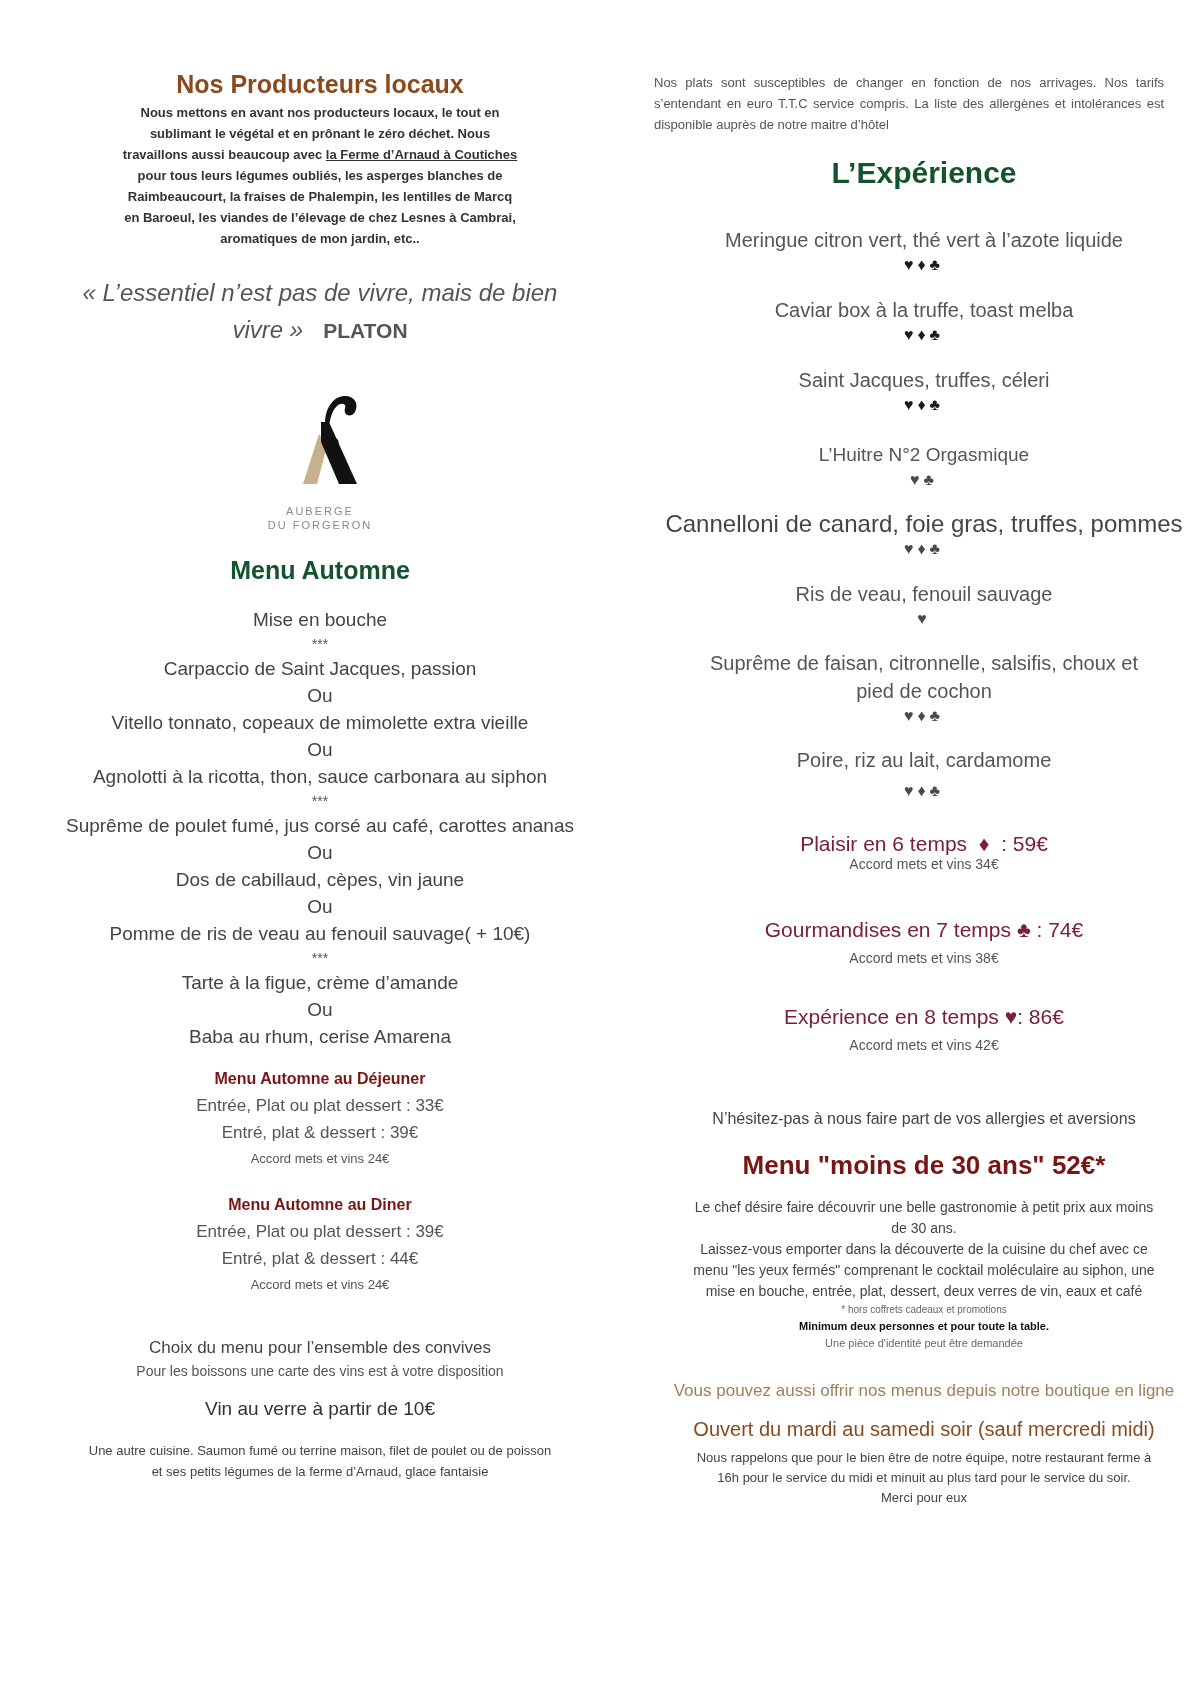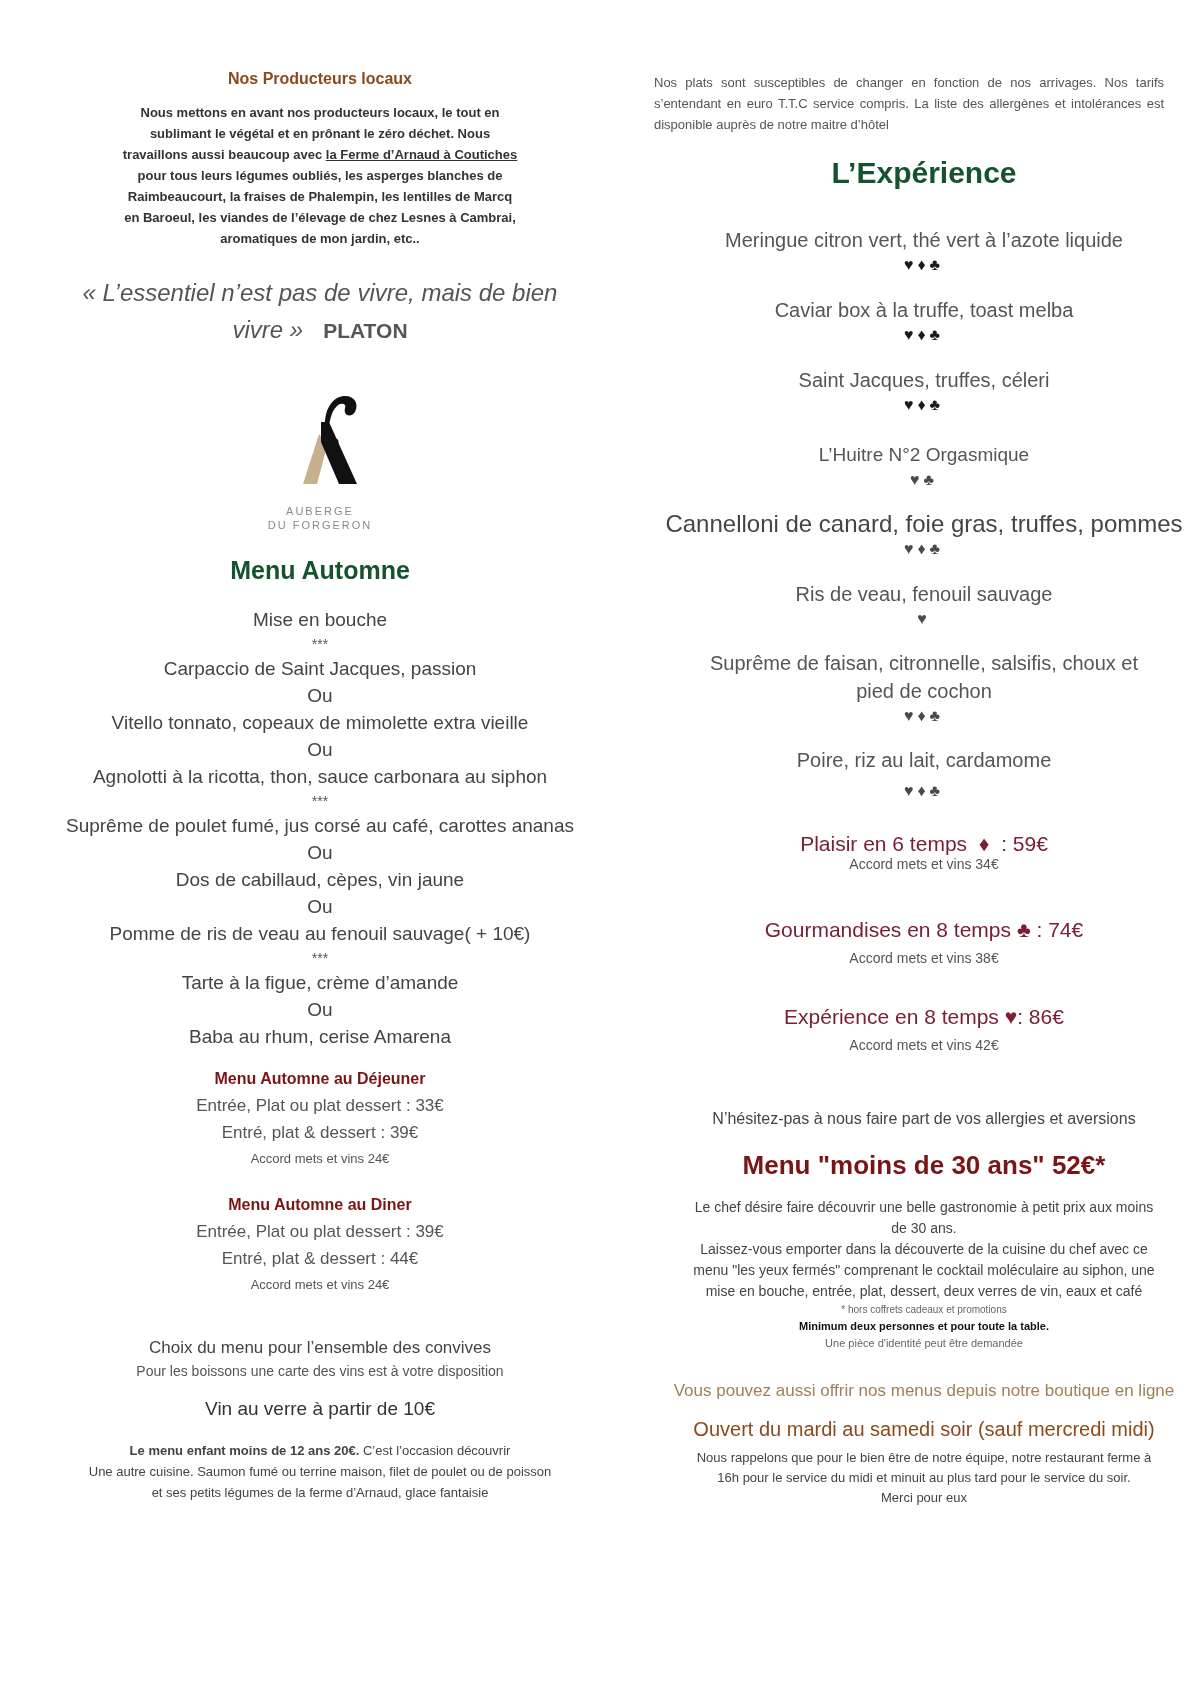--- a/index.html
+++ b/index.html
@@ -6,21 +6,21 @@
   body {
     width: 1200px; height: 1697px; position: relative; overflow: hidden;
     font-family: "Liberation Sans", "DejaVu Sans", sans-serif;
     color: #555555;
   }
   .col { position: absolute; text-align: center; }
   .left { left: 40px; width: 560px; }
   .right { left: 644px; width: 560px; }
   .abs { position: absolute; left: 0; right: 0; text-align: center; }
 
-  .h-brown { color: #8a4a1c; font-weight: bold; font-size: 16px; }
+  .h-brown { color: #8a4a1c; font-weight: bold; font-size: 25px; }
   .h-red { color: #14532d; font-weight: bold; }
   .intro { font-size: 13px; font-weight: bold; color: #333; line-height: 21px; }
   .intro u { text-decoration: underline; }
   .quote { font-size: 24px; font-style: italic; color: #555; line-height: 37px; }
   .quote b { font-style: normal; font-weight: bold; font-size: 21px; color: #555; }
 
   .dish { font-size: 19px; color: #444; line-height: 27px; }
   .sep { font-size: 14px; color: #555; line-height: 27px; }
   .sub-h { font-size: 16px; font-weight: bold; color: #7a1515; }
   .price { font-size: 17px; color: #555; line-height: 27px; }
@@ -116,21 +116,20 @@
     <div class="price">Entrée, Plat ou plat dessert : 39€</div>
     <div class="price">Entré, plat &amp; dessert : 44€</div>
     <div class="small" style="line-height:26px;">Accord mets et vins 24€</div>
   </div>
 
   <div class="abs mid" style="top:1338px;">Choix du menu pour l’ensemble des convives</div>
   <div class="abs mid2" style="top:1363px;">Pour les boissons une carte des vins est à votre disposition</div>
   <div class="abs wine" style="top:1398px;">Vin au verre à partir de 10€</div>
 
   <div class="abs enfant" style="top:1440px;">
-    <div><b>Le menu enfant moins de 12 ans 20€.</b><span> C’est l’occasion découvrir</span></div>
     <div>Une autre cuisine. Saumon fumé ou terrine maison, filet de poulet ou de poisson</div>
     <div>et ses petits légumes de la ferme d’Arnaud, glace fantaisie</div>
   </div>
 </div>
 
 <div class="col right" style="top:0;height:1697px;">
 
   <div class="abs note" style="top:72px;left:10px;right:40px;">Nos plats sont susceptibles de changer en fonction de nos arrivages. Nos tarifs s’entendant en euro T.T.C service compris. La liste des allergènes et intolérances est disponible auprès de notre maitre d’hôtel</div>
 
   <div class="abs h-red" style="top:156px;font-size:30px;">L’Expérience</div>
@@ -167,21 +166,21 @@
   <div class="abs" style="top:746px;">
     <div class="exp-dish">Poire, riz au lait, cardamome</div>
     <div class="suits grey" style="margin-top:6px;">♥♦♣</div>
   </div>
 
   <div class="abs" style="top:832px;">
     <div class="formula"><span>Plaisir en 6 temps</span>&nbsp;&nbsp;<span>♦</span>&nbsp;&nbsp;<span>: 59€</span></div>
     <div class="accord" style="margin-top:0;">Accord mets et vins  34€</div>
   </div>
   <div class="abs" style="top:918px;">
-    <div class="formula"><span>Gourmandises en 8 temps</span> <span>♣</span> <span>: 74€</span></div>
+    <div class="formula"><span>Gourmandises en 7 temps</span> <span>♣</span> <span>: 74€</span></div>
     <div class="accord" style="margin-top:8px;">Accord mets et vins 38€</div>
   </div>
   <div class="abs" style="top:1005px;">
     <div class="formula"><span>Expérience en 8 temps</span> <span>♥</span><span>:  86€</span></div>
     <div class="accord" style="margin-top:8px;">Accord mets et vins 42€</div>
   </div>
 
   <div class="abs allergy" style="top:1110px;">N’hésitez-pas à nous faire part de vos allergies et aversions</div>
 
   <div class="abs m30" style="top:1150px;">Menu "moins de 30 ans"  52€*</div>

